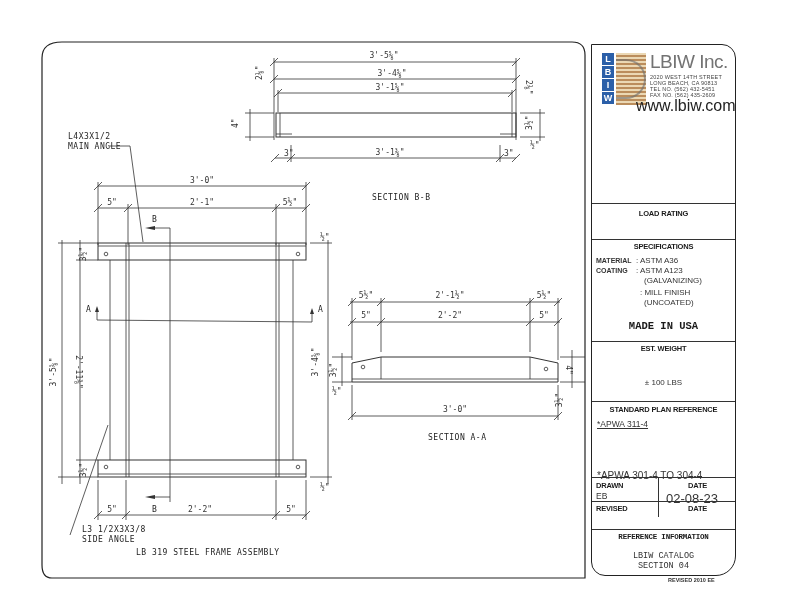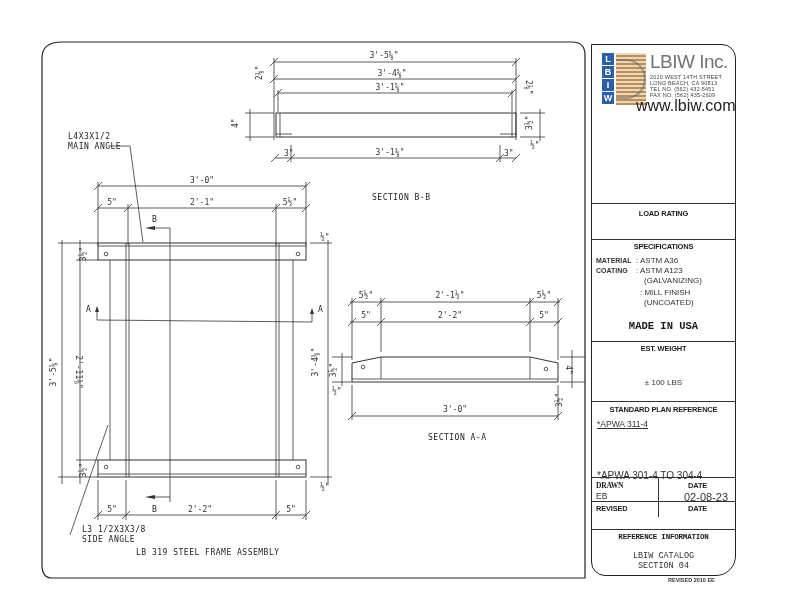--- a/index.html
+++ b/index.html
@@ -273,24 +273,24 @@
     </div>
 
     <div class="cell" style="top:356px;height:76px;">
       <div class="hdr" style="margin-top:3px;">STANDARD PLAN REFERENCE</div>
       <div class="txt" style="position:absolute;left:5px;top:17px;font-size:8.5px;text-decoration:underline;">*APWA 311-4</div>
       <div class="txt" style="position:absolute;left:5px;top:28px;font-size:10px;margin-top:40px;">*APWA 301-4 TO 304-4</div>
     </div>
 
     <div class="cell" style="top:432px;height:40px;">
       <div style="position:absolute;left:66px;top:0;height:100%;border-left:1px solid #333;"></div>
-      <div class="hdr" style="position:absolute;left:4px;top:3px;text-align:left;font-family:Liberation Serif, serif;">DRAWN</div>
+      <div class="hdr" style="position:absolute;left:4px;top:3px;text-align:left;">DRAWN</div>
       <div class="hdr" style="position:absolute;left:96px;top:3px;text-align:left;">DATE</div>
       <div class="txt" style="position:absolute;left:4px;top:13px;font-size:8.5px;">EB</div>
-      <div class="txt" style="position:absolute;left:92px;top:13px;font-size:11px;text-align:right;">02-08-23</div>
+      <div class="txt" style="position:absolute;left:74px;top:13px;font-size:13px;text-align:right;">02-08-23</div>
       <div style="position:absolute;left:0;top:23px;width:100%;border-top:1px solid #333;"></div>
       <div class="hdr" style="position:absolute;left:4px;top:26px;text-align:right;">REVISED</div>
       <div class="hdr" style="position:absolute;left:96px;top:26px;text-align:left;">DATE</div>
     </div>
 
     <div class="cell" style="top:484px;height:48px;font-family:Liberation Mono, monospace;">
       <div class="hdr" style="margin-top:3px;">REFERENCE INFORMATION</div>
       <div class="txt" style="text-align:center;margin-top:10px;font-size:8.5px;">LBIW CATALOG</div>
       <div class="txt" style="text-align:center;font-size:8.5px;">SECTION 04</div>
     </div>

